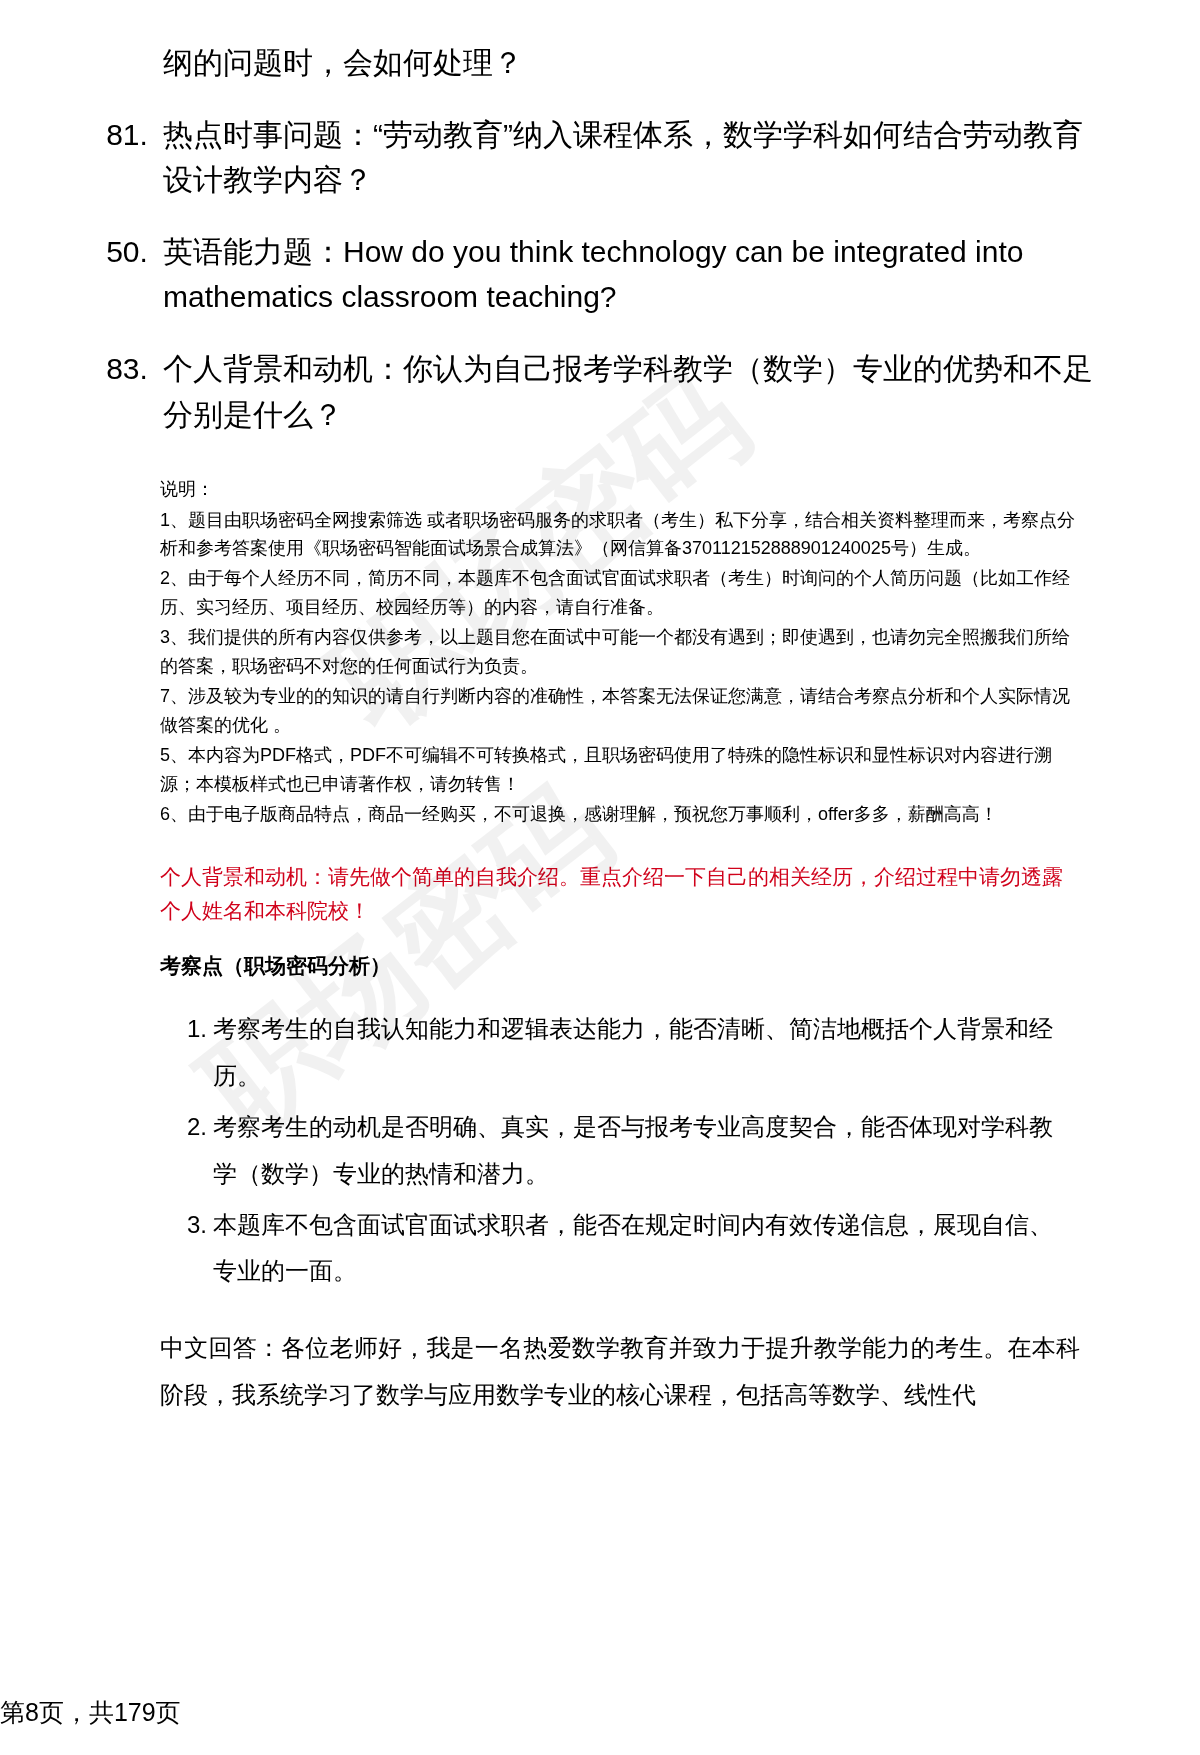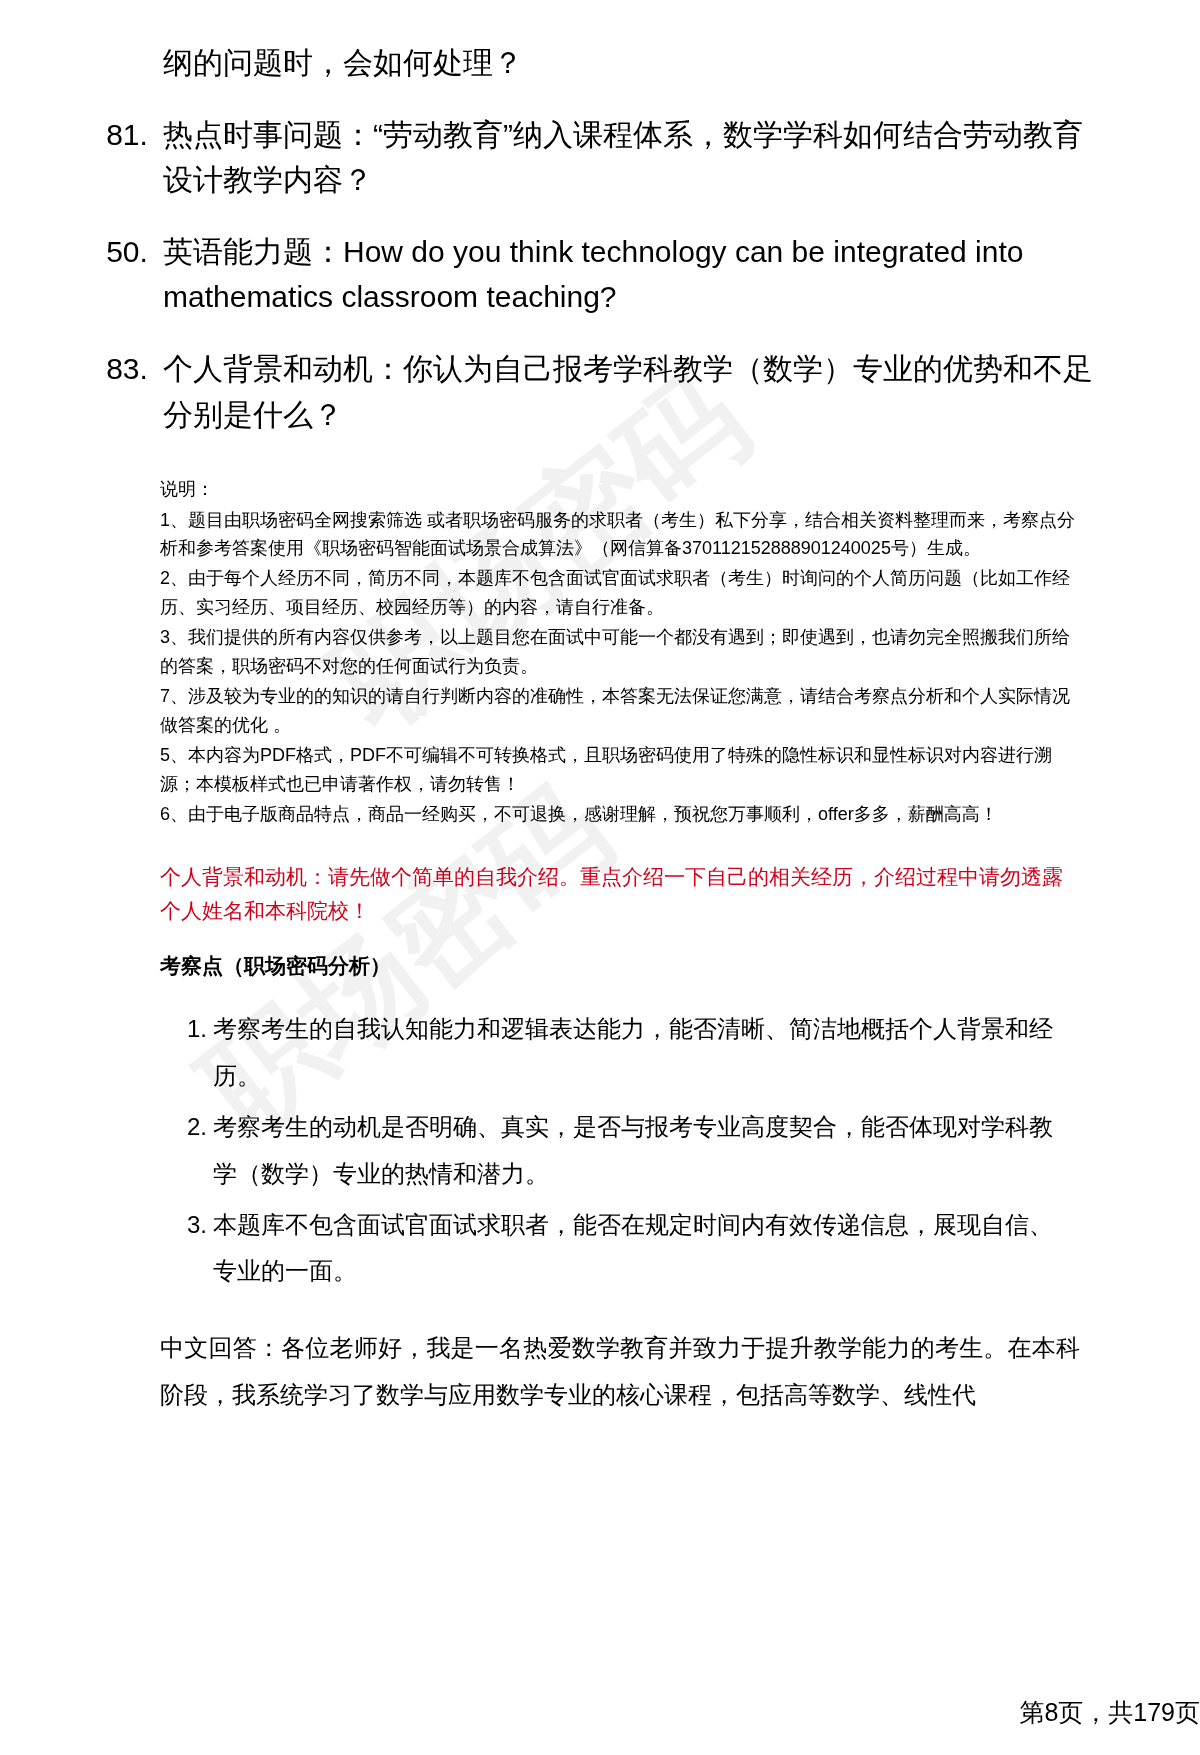--- a/index.html
+++ b/index.html
@@ -121,21 +121,21 @@
     font-size: 24px;
     line-height: 1.95;
     text-align: justify;
   }
   
   .footer {
     position: absolute;
     left: 0;
     right: 0;
     bottom: 26px;
-    text-align: right;
+    text-align: left;
     font-size: 25px;
   }
 </style>
 </head>
 <body>
 
 <div class="page">
 
   <div class="watermark">
     <span class="wm1">职场密码</span>

